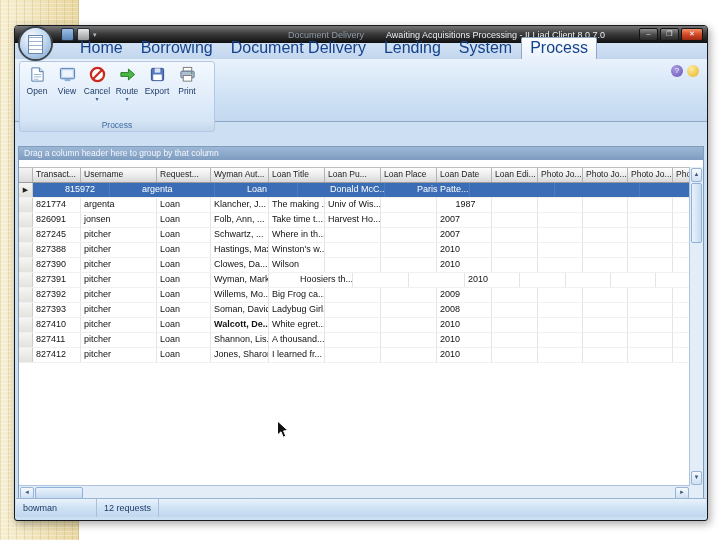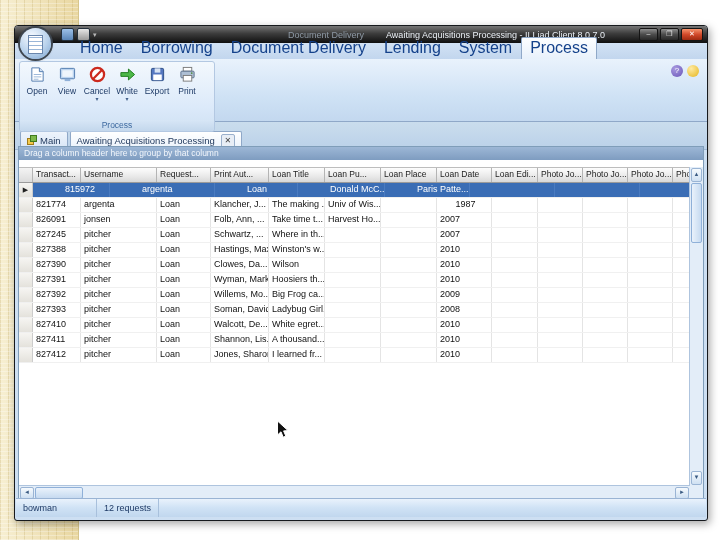--- a/index.html
+++ b/index.html
@@ -179,21 +179,21 @@
                 <circle cx="9" cy="9" r="7" fill="#fff" stroke="#cc2a1e" stroke-width="2.4"></circle>
                 <line x1="4.3" y1="13.7" x2="13.7" y2="4.3" stroke="#cc2a1e" stroke-width="2.4"></line>
               </svg></span>
             <span class="rlabel">Cancel</span>
             <span class="rmenu">▾</span>
           </div>
           <div class="rbtn">
             <span class="ricon"><svg viewBox="0 0 18 18">
                 <path d="M2 7h8V3.2L16.5 9 10 14.8V11H2z" fill="#4db848" stroke="#1f7a1f"></path>
               </svg></span>
-            <span class="rlabel">White</span>
+            <span class="rlabel">Route</span>
             <span class="rmenu">▾</span>
           </div>
           <div class="rbtn">
             <span class="ricon"><svg viewBox="0 0 18 18">
                 <rect x="2.5" y="2.5" width="13" height="13" rx="1.5" fill="#5577c0" stroke="#2d4f86"></rect>
                 <rect x="6" y="2.5" width="6" height="4.5" fill="#d8e4f4"></rect>
                 <rect x="4.5" y="9" width="9" height="6" fill="#fff"></rect>
               </svg></span>
             <span class="rlabel">Export</span>
           </div>
@@ -208,42 +208,29 @@
           </div>
         </div>
       <div class="glabel">Process</div>
     </div>
     <div class="rhelp">
       <span class="hcirc q">?</span>
       <span class="hcirc y"></span>
     </div>
   </div>
 
-  <div class="docstrip">
-      <div class="dtab">
-        <span class="mticon"><svg viewBox="0 0 10 10" width="10" height="10">
-            <rect x="0.5" y="3.5" width="6" height="6" fill="#f2c94c" stroke="#a07a1a"></rect>
-            <rect x="3.5" y="0.5" width="6" height="6" fill="#7db84a" stroke="#3f7a1e"></rect>
-          </svg></span>
-        <span>Main</span>
-      </div>
-      <div class="dtab active">
-        <span>Awaiting Acquisitions Processing</span>
-        <span class="dclose">✕</span>
-      </div>
-    </div>
 
   <div class="content">
     <div class="ghint">Drag a column header here to group by that column</div>
     <div class="ghead">
         <div class="hind"></div>
         <div class="hcell" style="width: 44px;">Transact...</div>
         <div class="hcell" style="width: 72px;">Username</div>
         <div class="hcell" style="width: 50px;">Request...</div>
-        <div class="hcell" style="width: 54px;">Print Aut...</div>
+        <div class="hcell" style="width: 54px;">Wyman Aut...</div>
         <div class="hcell" style="width: 52px;">Loan Title</div>
         <div class="hcell" style="width: 52px;">Loan Pu...</div>
         <div class="hcell" style="width: 52px;">Loan Place</div>
         <div class="hcell" style="width: 51px;">Loan Date</div>
         <div class="hcell" style="width: 42px;">Loan Edi...</div>
         <div class="hcell" style="width: 41px;">Photo Jo...</div>
         <div class="hcell" style="width: 41px;">Photo Jo...</div>
         <div class="hcell" style="width: 41px;">Photo Jo...</div>
         <div class="hcell" style="width: 41px;">Photo Jo...</div>
       </div>
@@ -343,21 +330,21 @@
           <div class="gcell" style="width: 41px;"></div>
           <div class="gcell" style="width: 41px;"></div>
           <div class="gcell" style="width: 41px;"></div>
         </div>
         <div class="grow">
           <div class="gind"></div>
           <div class="gcell" style="width: 44px;">827391</div>
           <div class="gcell" style="width: 72px;">pitcher</div>
           <div class="gcell" style="width: 50px;">Loan</div>
           <div class="gcell" style="width: 54px;">Wyman, Mark</div>
-          <div class="gcell" style="width: 52px;">Hoosiers th...</div>
+          <div class="gcell" style="width: 52px; margin-left: 28px;">Hoosiers th...</div>
           <div class="gcell" style="width: 52px;"></div>
           <div class="gcell" style="width: 52px;"></div>
           <div class="gcell" style="width: 51px;">2010</div>
           <div class="gcell" style="width: 42px;"></div>
           <div class="gcell" style="width: 41px;"></div>
           <div class="gcell" style="width: 41px;"></div>
           <div class="gcell" style="width: 41px;"></div>
           <div class="gcell" style="width: 41px;"></div>
         </div>
         <div class="grow">
@@ -390,21 +377,21 @@
           <div class="gcell" style="width: 41px;"></div>
           <div class="gcell" style="width: 41px;"></div>
           <div class="gcell" style="width: 41px;"></div>
           <div class="gcell" style="width: 41px;"></div>
         </div>
         <div class="grow">
           <div class="gind"></div>
           <div class="gcell" style="width: 44px;">827410</div>
           <div class="gcell" style="width: 72px;">pitcher</div>
           <div class="gcell" style="width: 50px;">Loan</div>
-          <div class="gcell" style="width: 54px;">Walcott, De...</div>
+          <div class="gcell" style="width: 54px; font-weight: bold;">Walcott, De...</div>
           <div class="gcell" style="width: 52px;">White egret...</div>
           <div class="gcell" style="width: 52px;"></div>
           <div class="gcell" style="width: 52px;"></div>
           <div class="gcell" style="width: 51px;">2010</div>
           <div class="gcell" style="width: 42px;"></div>
           <div class="gcell" style="width: 41px;"></div>
           <div class="gcell" style="width: 41px;"></div>
           <div class="gcell" style="width: 41px;"></div>
           <div class="gcell" style="width: 41px;"></div>
         </div>

